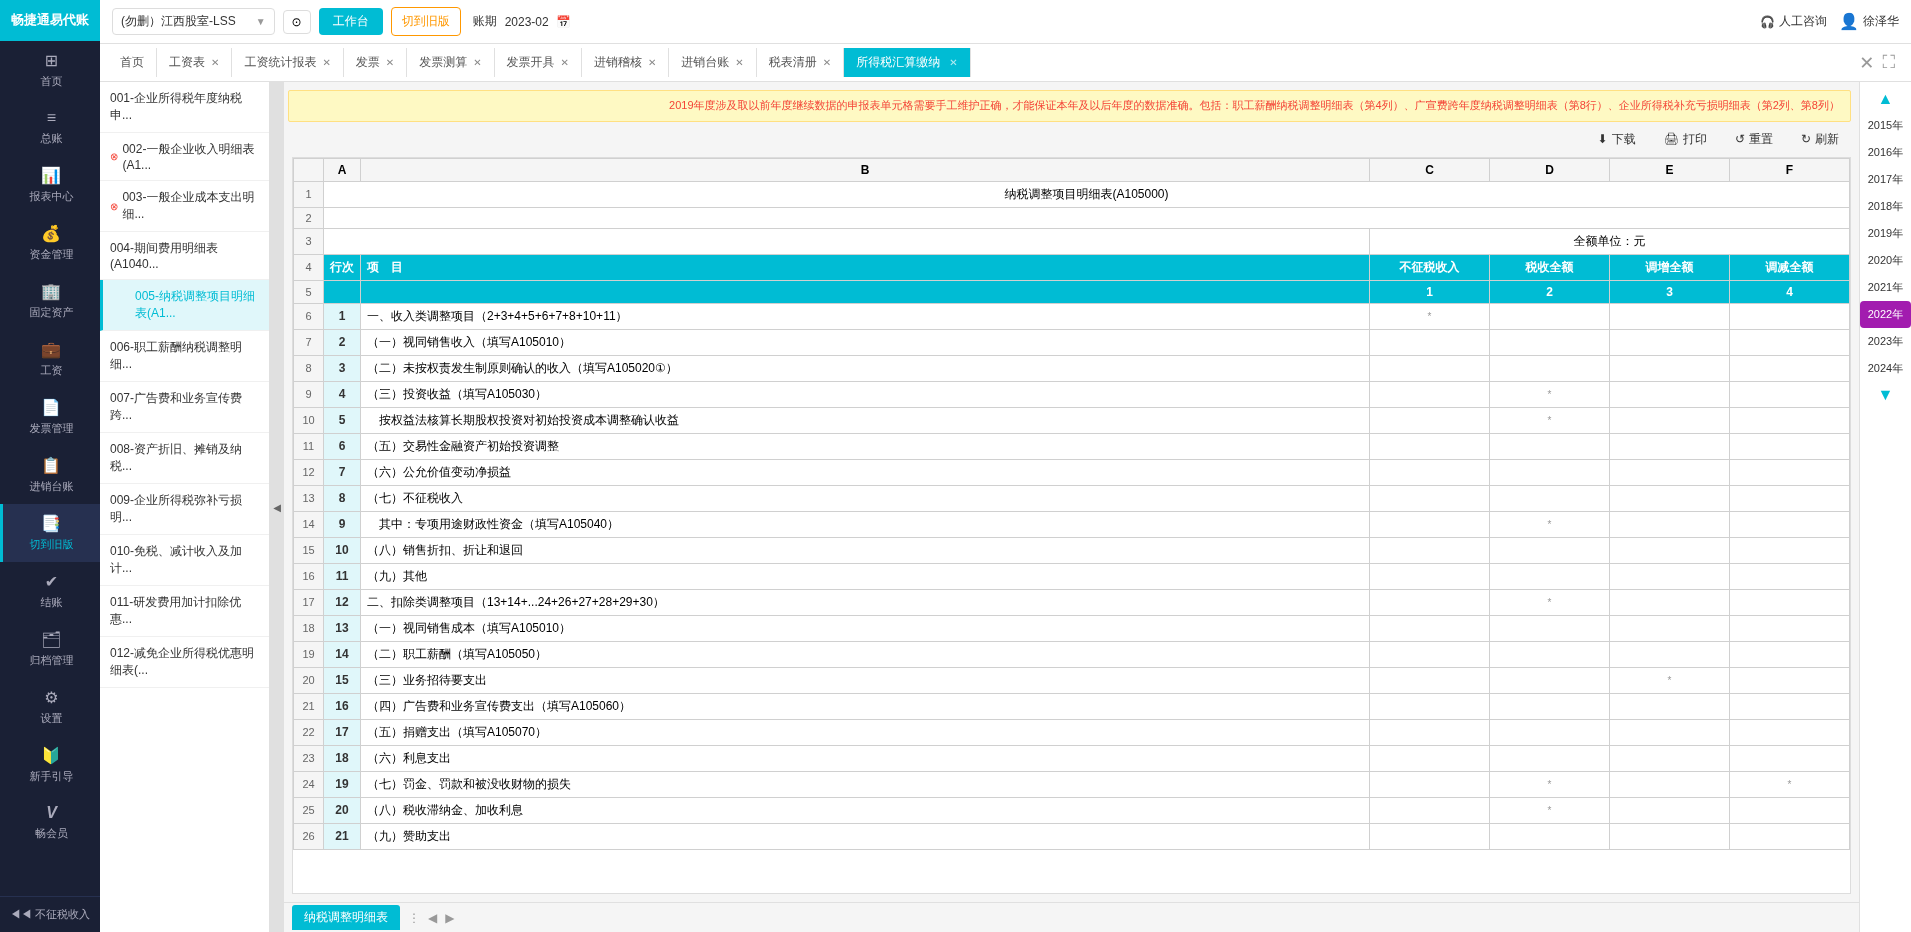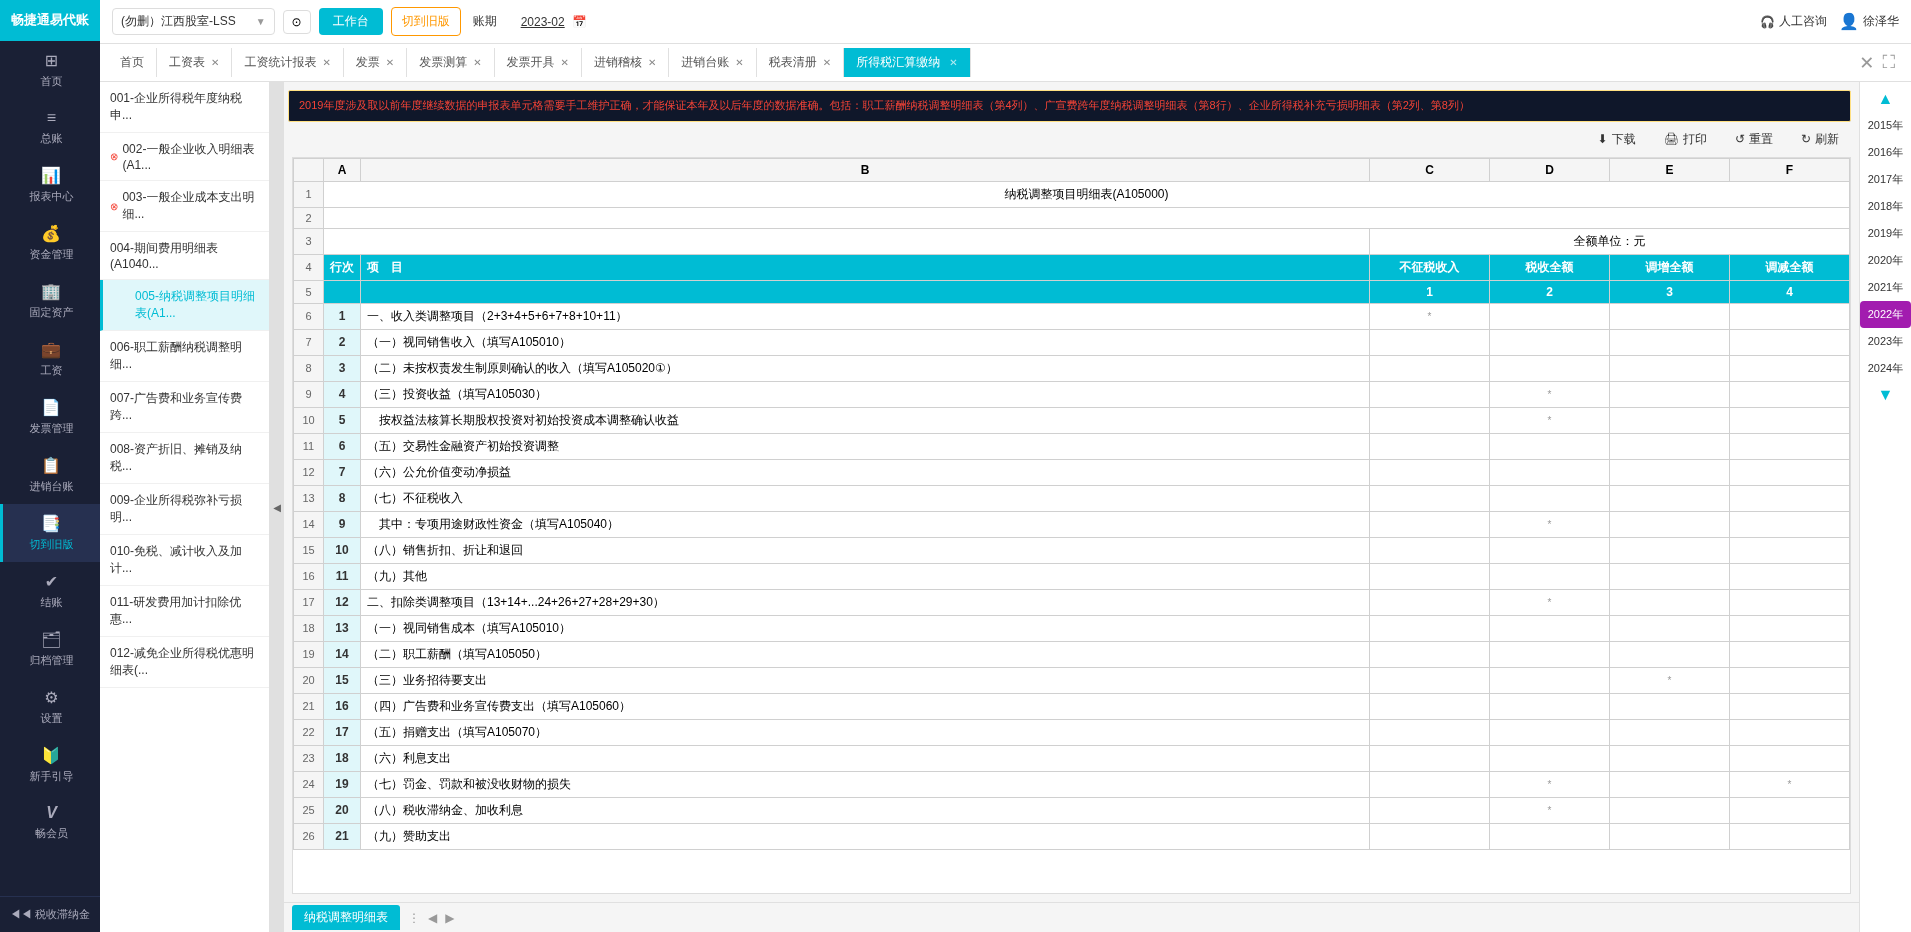--- a/index.html
+++ b/index.html
@@ -46,21 +46,21 @@
     .left-panel { width: 170px; background: #fff; border-right: 1px solid #e0e0e0; display: flex; flex-direction: column; flex-shrink: 0; overflow-y: auto; }
     .left-panel-item { padding: 8px 10px; font-size: 12px; color: #333; cursor: pointer; border-bottom: 1px solid #f0f0f0; display: flex; align-items: center; gap: 4px; }
     .left-panel-item.active { background: #e0f7fa; color: #00bcd4; border-left: 3px solid #00bcd4; padding-left: 32px; }
     .left-panel-item .warn { color: #f44336; font-size: 10px; }
     .collapse-btn { width: 14px; background: #e0e0e0; display: flex; align-items: center; justify-content: center; cursor: pointer; color: #666; font-size: 10px; flex-shrink: 0; }
 
     
     .main-content { flex: 1; display: flex; flex-direction: column; overflow: hidden; }
 
     
-    .notice-bar { background: #0f172a; border: 1px solid #ffe082; margin: 8px 8px 0 4px; padding: 6px 10px; font-size: 11px; color: #666; line-height: 1.6; border-radius: 2px; flex-shrink: 0; }
+    .notice-bar { background: #fef9c3; border: 1px solid #ffe082; margin: 8px 8px 0 4px; padding: 6px 10px; font-size: 11px; color: #666; line-height: 1.6; border-radius: 2px; flex-shrink: 0; text-align: right; }
     .notice-bar .red { color: #f44336; }
 
     
     .toolbar { display: flex; align-items: center; justify-content: flex-end; padding: 6px 12px; gap: 12px; flex-shrink: 0; }
     .toolbar-btn { display: flex; align-items: center; gap: 4px; font-size: 12px; color: #333; cursor: pointer; padding: 3px 8px; border-radius: 3px; }
 
     
     .table-container { flex: 1; overflow: auto; margin: 0 8px 8px 8px; background: #fff; border: 1px solid #ddd; position: relative; }
     .table-wrapper { min-width: 800px; }
 
@@ -146,36 +146,36 @@
     </div>
     <div class="sidebar-item">
       <span class="icon">🔰</span>
       <span>新手引导</span>
     </div>
     <div class="sidebar-item">
       <span class="icon" style="font-weight:bold;font-style:italic;">V</span>
       <span>畅会员</span>
     </div>
   </div>
-  <div class="sidebar-footer">◀◀ 税收滞纳金</div>
+  <div class="sidebar-footer">◀◀ 不征税收入</div>
 </div>
 
 <div class="main">
 
   <div class="topbar">
     <div class="topbar-company">
       <span>(勿删）江西股室-LSS</span>
       <span class="arrow">▼</span>
     </div>
     <button class="topbar-copy-btn">⊙</button>
     <button class="topbar-workbench">工作台</button>
     <button class="topbar-old-btn">切到旧版</button>
     <span class="topbar-period">
       <span>账期</span>
-      <span style="margin-left:20px;text-decoration:underline;">2023-02</span>
+      <span style="margin-left:4px;">2023-02</span>
       <span style="margin-left:4px;cursor:pointer;">📅</span>
     </span>
     <div class="topbar-spacer"></div>
     <div class="topbar-right">
       <div class="topbar-service">
         <span>🎧</span>
         <span>人工咨询</span>
       </div>
       <div class="topbar-user">
         <span style="font-size:16px;">👤</span>

